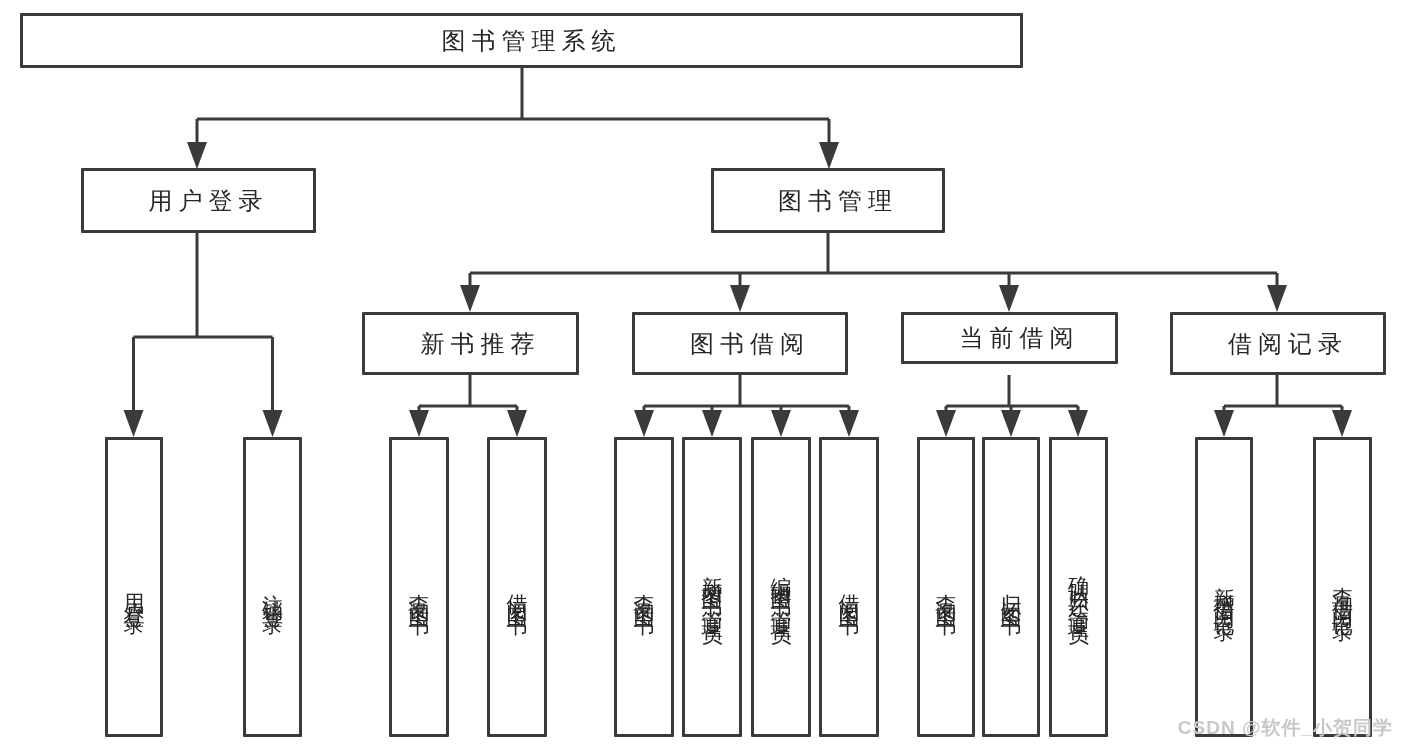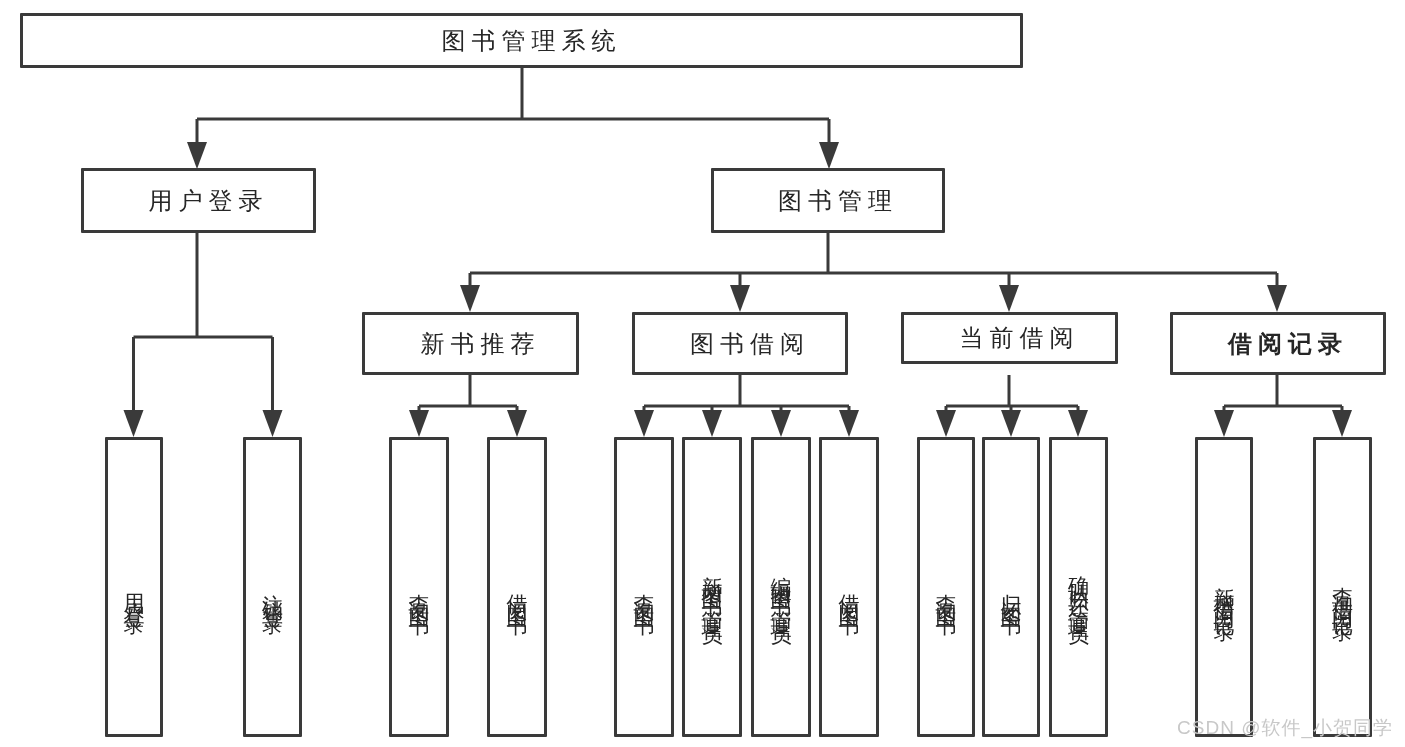--- a/index.html
+++ b/index.html
@@ -43,20 +43,21 @@
   }
   .watermark {
     position: absolute;
     right: 12px;
     bottom: 6px;
     font-size: 19px;
     letter-spacing: 1px;
     color: #c8c8c8;
     z-index: 5;
     white-space: nowrap;
+    font-weight: bold;
   }
 </style>
 </head>
 <body>
 
 <div class="canvas">
 
   <svg class="wires" viewBox="0 0 1405 747" xmlns="http://www.w3.org/2000/svg">
     <g stroke="#3a3a3a" stroke-width="3" fill="none">
       <path d="M522 68 V119 M197 119 H829 M197 119 V144 M829 119 V144"></path>
@@ -91,21 +92,21 @@
   </svg>
 
   <div class="node hnode" style="left:20px; top:13px; width:1003px; height:55px;">图书管理系统</div>
 
   <div class="node hnode" style="left:81px; top:168px; width:235px; height:65px;">用户登录</div>
   <div class="node hnode" style="left:711px; top:168px; width:234px; height:65px;text-align:center;">图书管理</div>
 
   <div class="node hnode" style="left:362px; top:312px; width:217px; height:63px;text-align:center;">新书推荐</div>
   <div class="node hnode" style="left:632px; top:312px; width:216px; height:63px;text-align:center;">图书借阅</div>
   <div class="node hnode" style="left:901px; top:312px; width:217px; height:52px;">当前借阅</div>
-  <div class="node hnode" style="left:1170px; top:312px; width:216px; height:63px;font-weight:bold;">借阅记录</div>
+  <div class="node hnode" style="left:1170px; top:312px; width:216px; height:63px;">借阅记录</div>
 
   <div class="node vnode" style="left:105px; top:437px; width:58px; height:300px;">用户登录</div>
   <div class="node vnode" style="left:243px; top:437px; width:59px; height:300px;">注销登录</div>
 
   <div class="node vnode" style="left:389px; top:437px; width:60px; height:300px;">查询图书</div>
   <div class="node vnode" style="left:487px; top:437px; width:60px; height:300px;">借阅图书</div>
 
   <div class="node vnode" style="left:614px; top:437px; width:60px; height:300px;">查询图书</div>
   <div class="node vnode" style="left:682px; top:437px; width:60px; height:300px;">新增图书（管理员）</div>
   <div class="node vnode" style="left:751px; top:437px; width:60px; height:300px;">编辑图书（管理员）</div>

